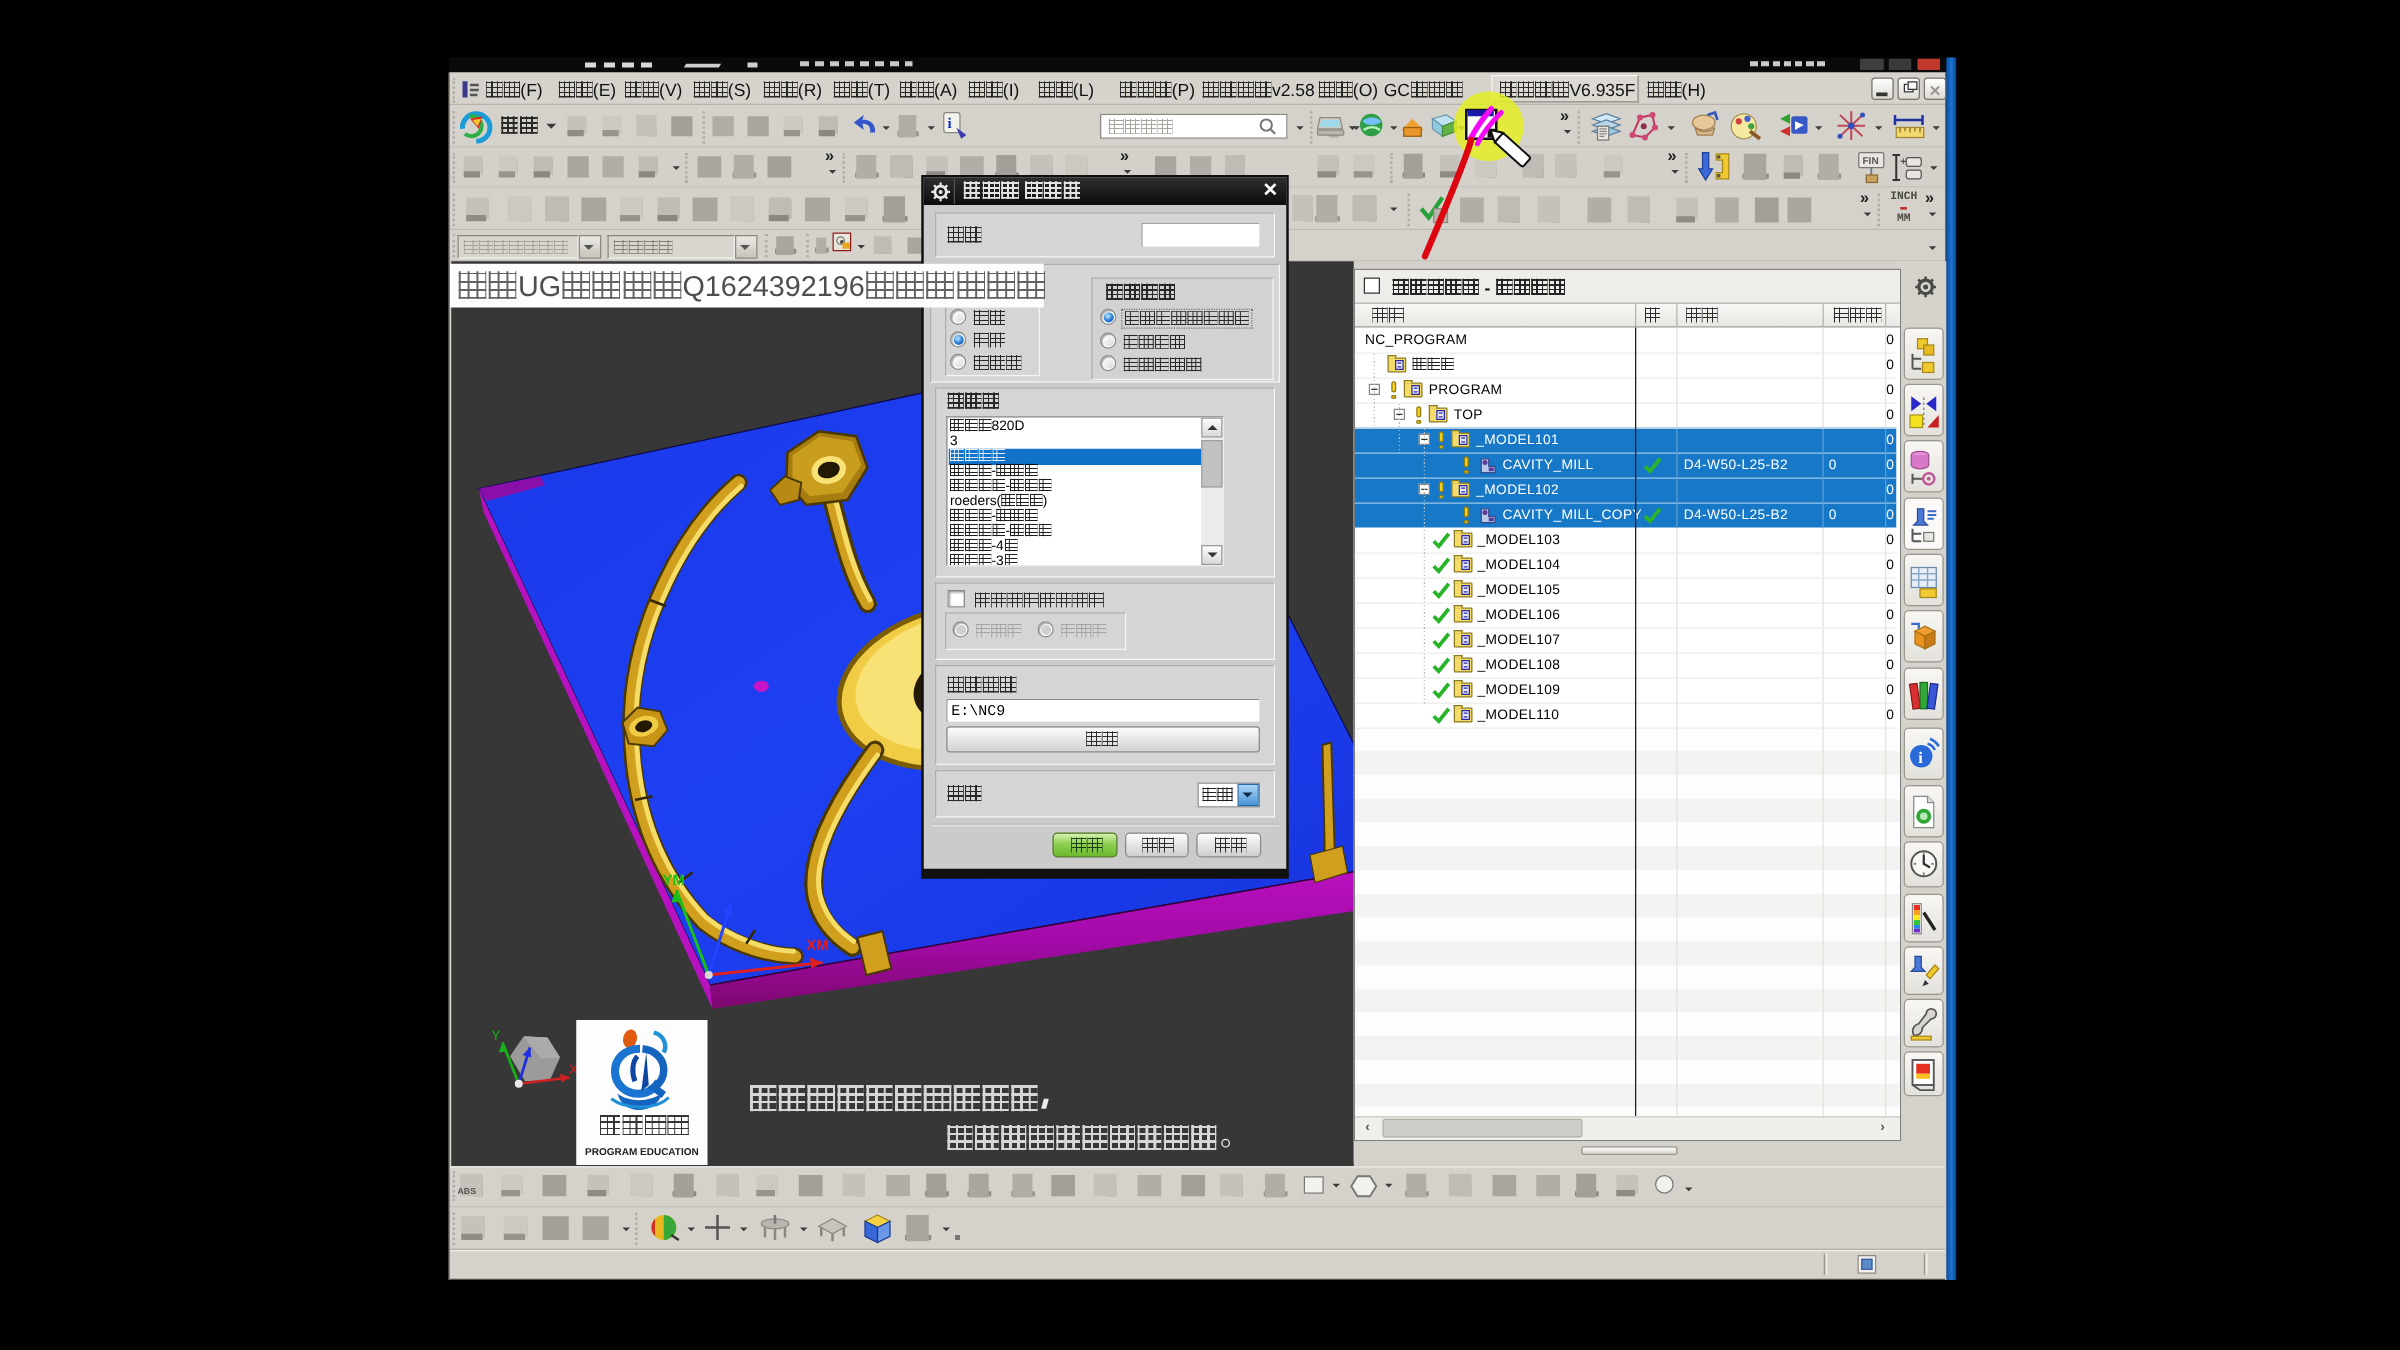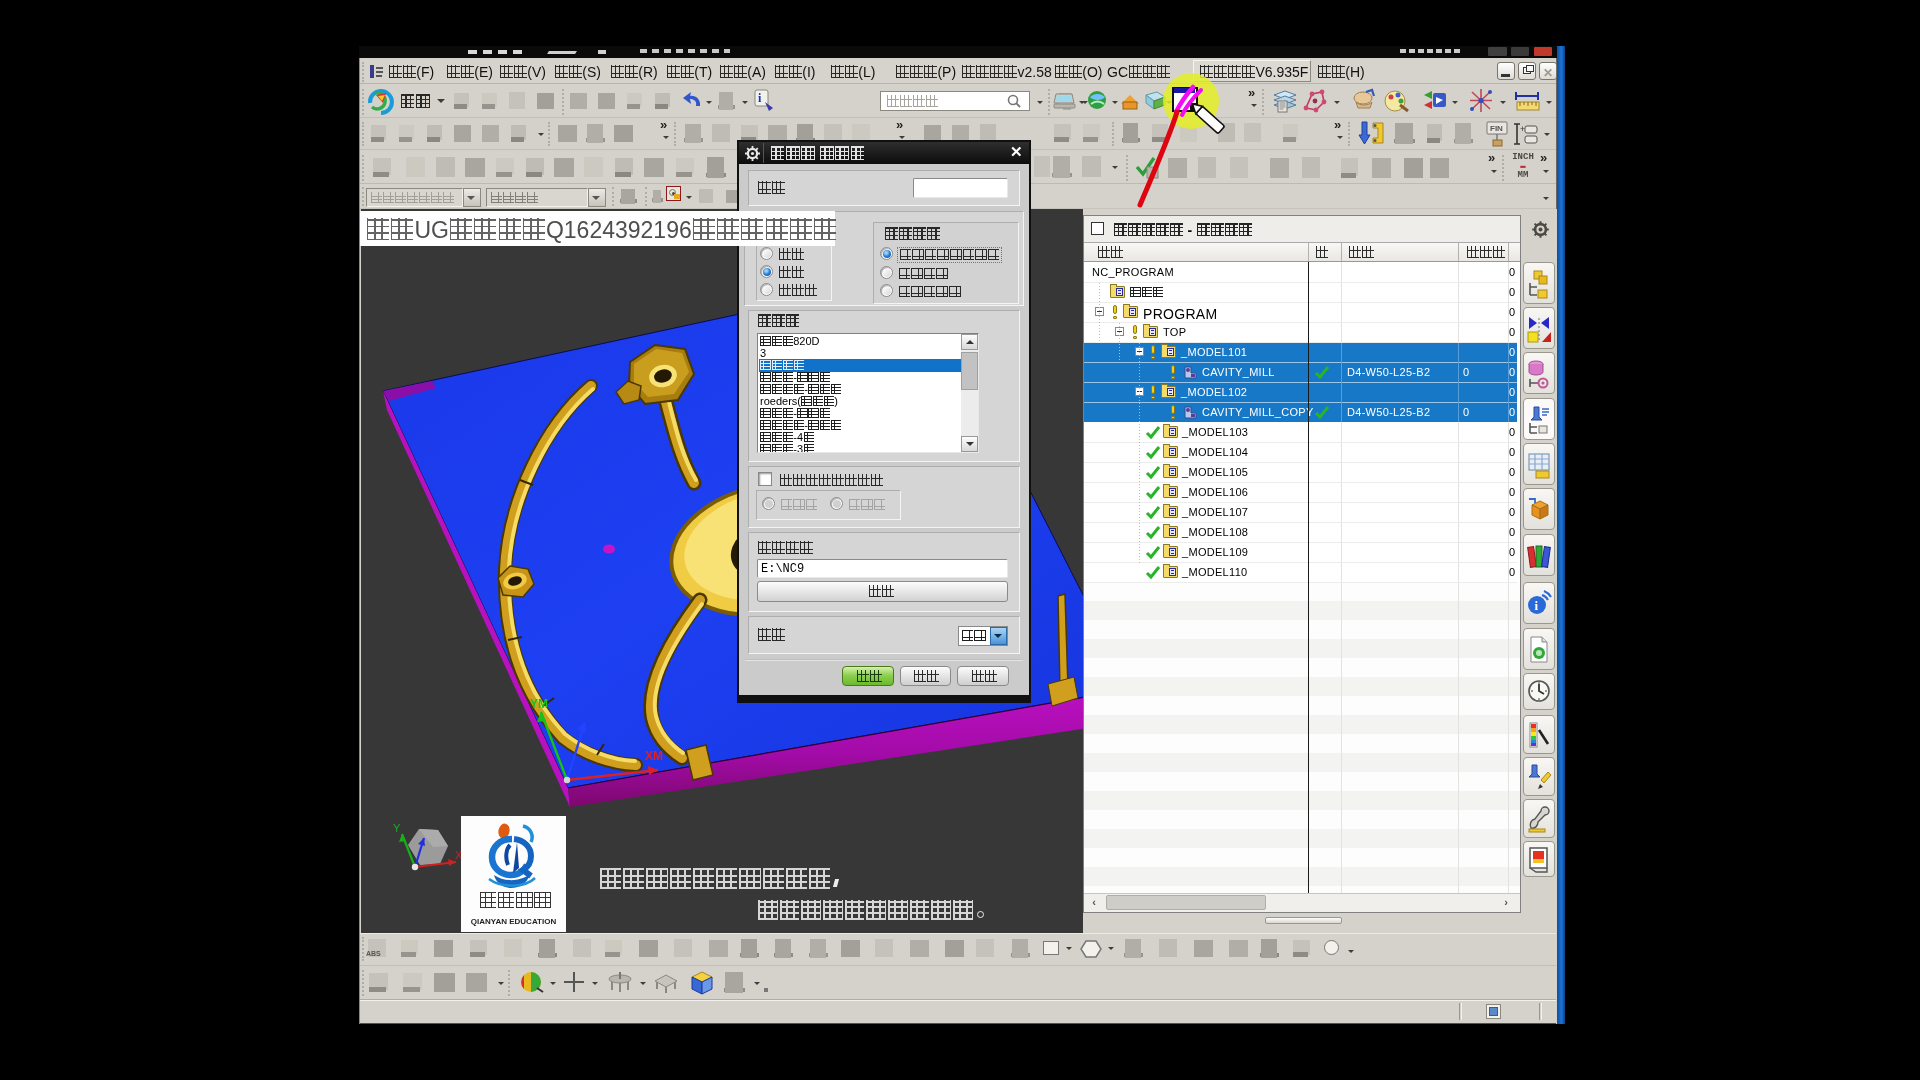--- a/index.html
+++ b/index.html
@@ -429,21 +429,21 @@
 <i class="abs" style="left:1084px;top:302px;width:433px;height:1px;background:#ececea"></i>
 <i class="abs" style="left:1095px;top:307px;width:9px;height:9px;background:#fff;border:1px solid #888"></i>
     <i class="abs" style="left:1097px;top:311px;width:5px;height:1px;background:#333"></i>
 <i class="abs" style="left:1113px;top:305px;width:4px;height:9px;background:#f2cf1a;border:1px solid #907a10;border-radius:2px"></i>
     <i class="abs" style="left:1113px;top:316px;width:4px;height:3px;background:#f2cf1a;border:1px solid #907a10;border-radius:1px"></i>
 <i class="abs" style="left:1123px;top:306px;width:15px;height:12px;background:#f5dc6a;border:1px solid #8a7a20;border-radius:1px"></i>
     <i class="abs" style="left:1123px;top:304px;width:7px;height:3px;background:#f5dc6a;border:1px solid #8a7a20;border-bottom:none"></i>
     <i class="abs" style="left:1129px;top:308px;width:7px;height:8px;background:#e8e8f8;border:1px solid #2a2aa0"></i>
     <i class="abs" style="left:1131px;top:310px;width:3px;height:1px;background:#2a2aa0"></i>
     <i class="abs" style="left:1131px;top:313px;width:3px;height:1px;background:#2a2aa0"></i>
-<div class="abs" style="left:1143px;top:306px;font-size:14px;color:#000;letter-spacing:.3px">PROGRAM</div>
+<div class="abs" style="left:1143px;top:306px;font-size:11px;color:#000;letter-spacing:.3px">PROGRAM</div>
 <div class="abs" style="left:1509px;top:306px;font-size:11px;color:#000">0</div>
 <i class="abs" style="left:1084px;top:322px;width:433px;height:1px;background:#ececea"></i>
 <i class="abs" style="left:1115px;top:327px;width:9px;height:9px;background:#fff;border:1px solid #888"></i>
     <i class="abs" style="left:1117px;top:331px;width:5px;height:1px;background:#333"></i>
 <i class="abs" style="left:1133px;top:325px;width:4px;height:9px;background:#f2cf1a;border:1px solid #907a10;border-radius:2px"></i>
     <i class="abs" style="left:1133px;top:336px;width:4px;height:3px;background:#f2cf1a;border:1px solid #907a10;border-radius:1px"></i>
 <i class="abs" style="left:1143px;top:326px;width:15px;height:12px;background:#f5dc6a;border:1px solid #8a7a20;border-radius:1px"></i>
     <i class="abs" style="left:1143px;top:324px;width:7px;height:3px;background:#f5dc6a;border:1px solid #8a7a20;border-bottom:none"></i>
     <i class="abs" style="left:1149px;top:328px;width:7px;height:8px;background:#e8e8f8;border:1px solid #2a2aa0"></i>
     <i class="abs" style="left:1151px;top:330px;width:3px;height:1px;background:#2a2aa0"></i>
@@ -791,21 +791,21 @@
 <ellipse cx="43" cy="15" rx="5.5" ry="7.5" transform="rotate(12 43 15)" fill="#e05a10"></ellipse>
 <path d="M62 10 C70 12 73 20 70 26" fill="none" stroke="#2090d8" stroke-width="3.5"></path>
 <path d="M51 23 C39 23 31 31 31 41 C31 52 40 59 50 59 C57 59 63 55 66 49" fill="none" stroke="#1a75d2" stroke-width="6.5"></path>
 <path d="M53 23 C63 24 70 31 70 40 C70 46 67 51 62 54 L70 60" fill="none" stroke="#1565c0" stroke-width="6"></path>
 <path d="M49 29 C45 33 44 42 47 49" fill="none" stroke="#0d47a1" stroke-width="4"></path>
 <path d="M56 26 L58 52 L52 57 Z" fill="#0d47a1"></path>
 <path d="M33 59 C43 66 59 66 69 58 C66 68 58 72 50 72 C42 72 35 67 33 59 Z" fill="#1565c0"></path>
 <path d="M28 63 C40 72 64 72 74 62" fill="none" stroke="#2090d8" stroke-width="2.5"></path>
 </svg>
 <div class="abs" style="left:479px;top:891px;font-size:18px;color:#1a1a1a"><b class="cj"></b><b class="cj"></b><b class="cj"></b><b class="cj"></b></div>
-<div class="abs" style="left:463px;top:917px;width:101px;text-align:center;font-size:8px;font-weight:bold;color:#222;white-space:nowrap">QIANYAN EDUCATION</div>
+<div class="abs" style="left:463px;top:917px;width:101px;text-align:center;font-size:8px;font-weight:bold;color:#222;white-space:nowrap">PROGRAM EDUCATION</div>
 <div class="abs cjb" style="left:599px;top:866px;font-size:23px;color:#ededed"><b class="cj"></b><b class="cj"></b><b class="cj"></b><b class="cj"></b><b class="cj"></b><b class="cj"></b><b class="cj"></b><b class="cj"></b><b class="cj"></b><b class="cj"></b><i style="display:inline-block;width:4px;height:8px;background:#ededed;margin-left:3px;transform:skewX(-15deg)"></i></div>
 <div class="abs cjb" style="left:757px;top:899px;font-size:21.5px;color:#ededed"><b class="cj"></b><b class="cj"></b><b class="cj"></b><b class="cj"></b><b class="cj"></b><b class="cj"></b><b class="cj"></b><b class="cj"></b><b class="cj"></b><b class="cj"></b><i style="display:inline-block;width:7px;height:7px;border:1.5px solid #ededed;border-radius:50%;margin-left:3px"></i></div>
 <div class="abs" style="left:737px;top:140px;width:294px;height:563px;background:#101010;z-index:50"></div>
 <div class="abs" style="left:739px;top:142px;width:290px;height:553px;background:#cbcbcb;z-index:51"></div>
 <div class="abs" style="left:739px;top:142px;width:290px;height:22px;background:linear-gradient(#2e2e2e,#0c0c0c);z-index:51"></div>
 <svg class="abs" style="left:744px;top:145px;z-index:51" width="17" height="17" viewBox="0 0 17 17">
       <circle cx="8.5" cy="8.5" r="4.6" fill="none" stroke="#e8e8e8" stroke-width="2.2"></circle>
       <circle cx="8.5" cy="8.5" r="1.6" fill="#e8e8e8"></circle>
       <g stroke="#e8e8e8" stroke-width="1.8">
         <path d="M8.5 1 V3.4 M8.5 13.6 V16 M1 8.5 H3.4 M13.6 8.5 H16 M3.2 3.2 L4.9 4.9 M12.1 12.1 l1.7 1.7 M13.8 3.2 l-1.7 1.7 M4.9 12.1 l-1.7 1.7"></path>

